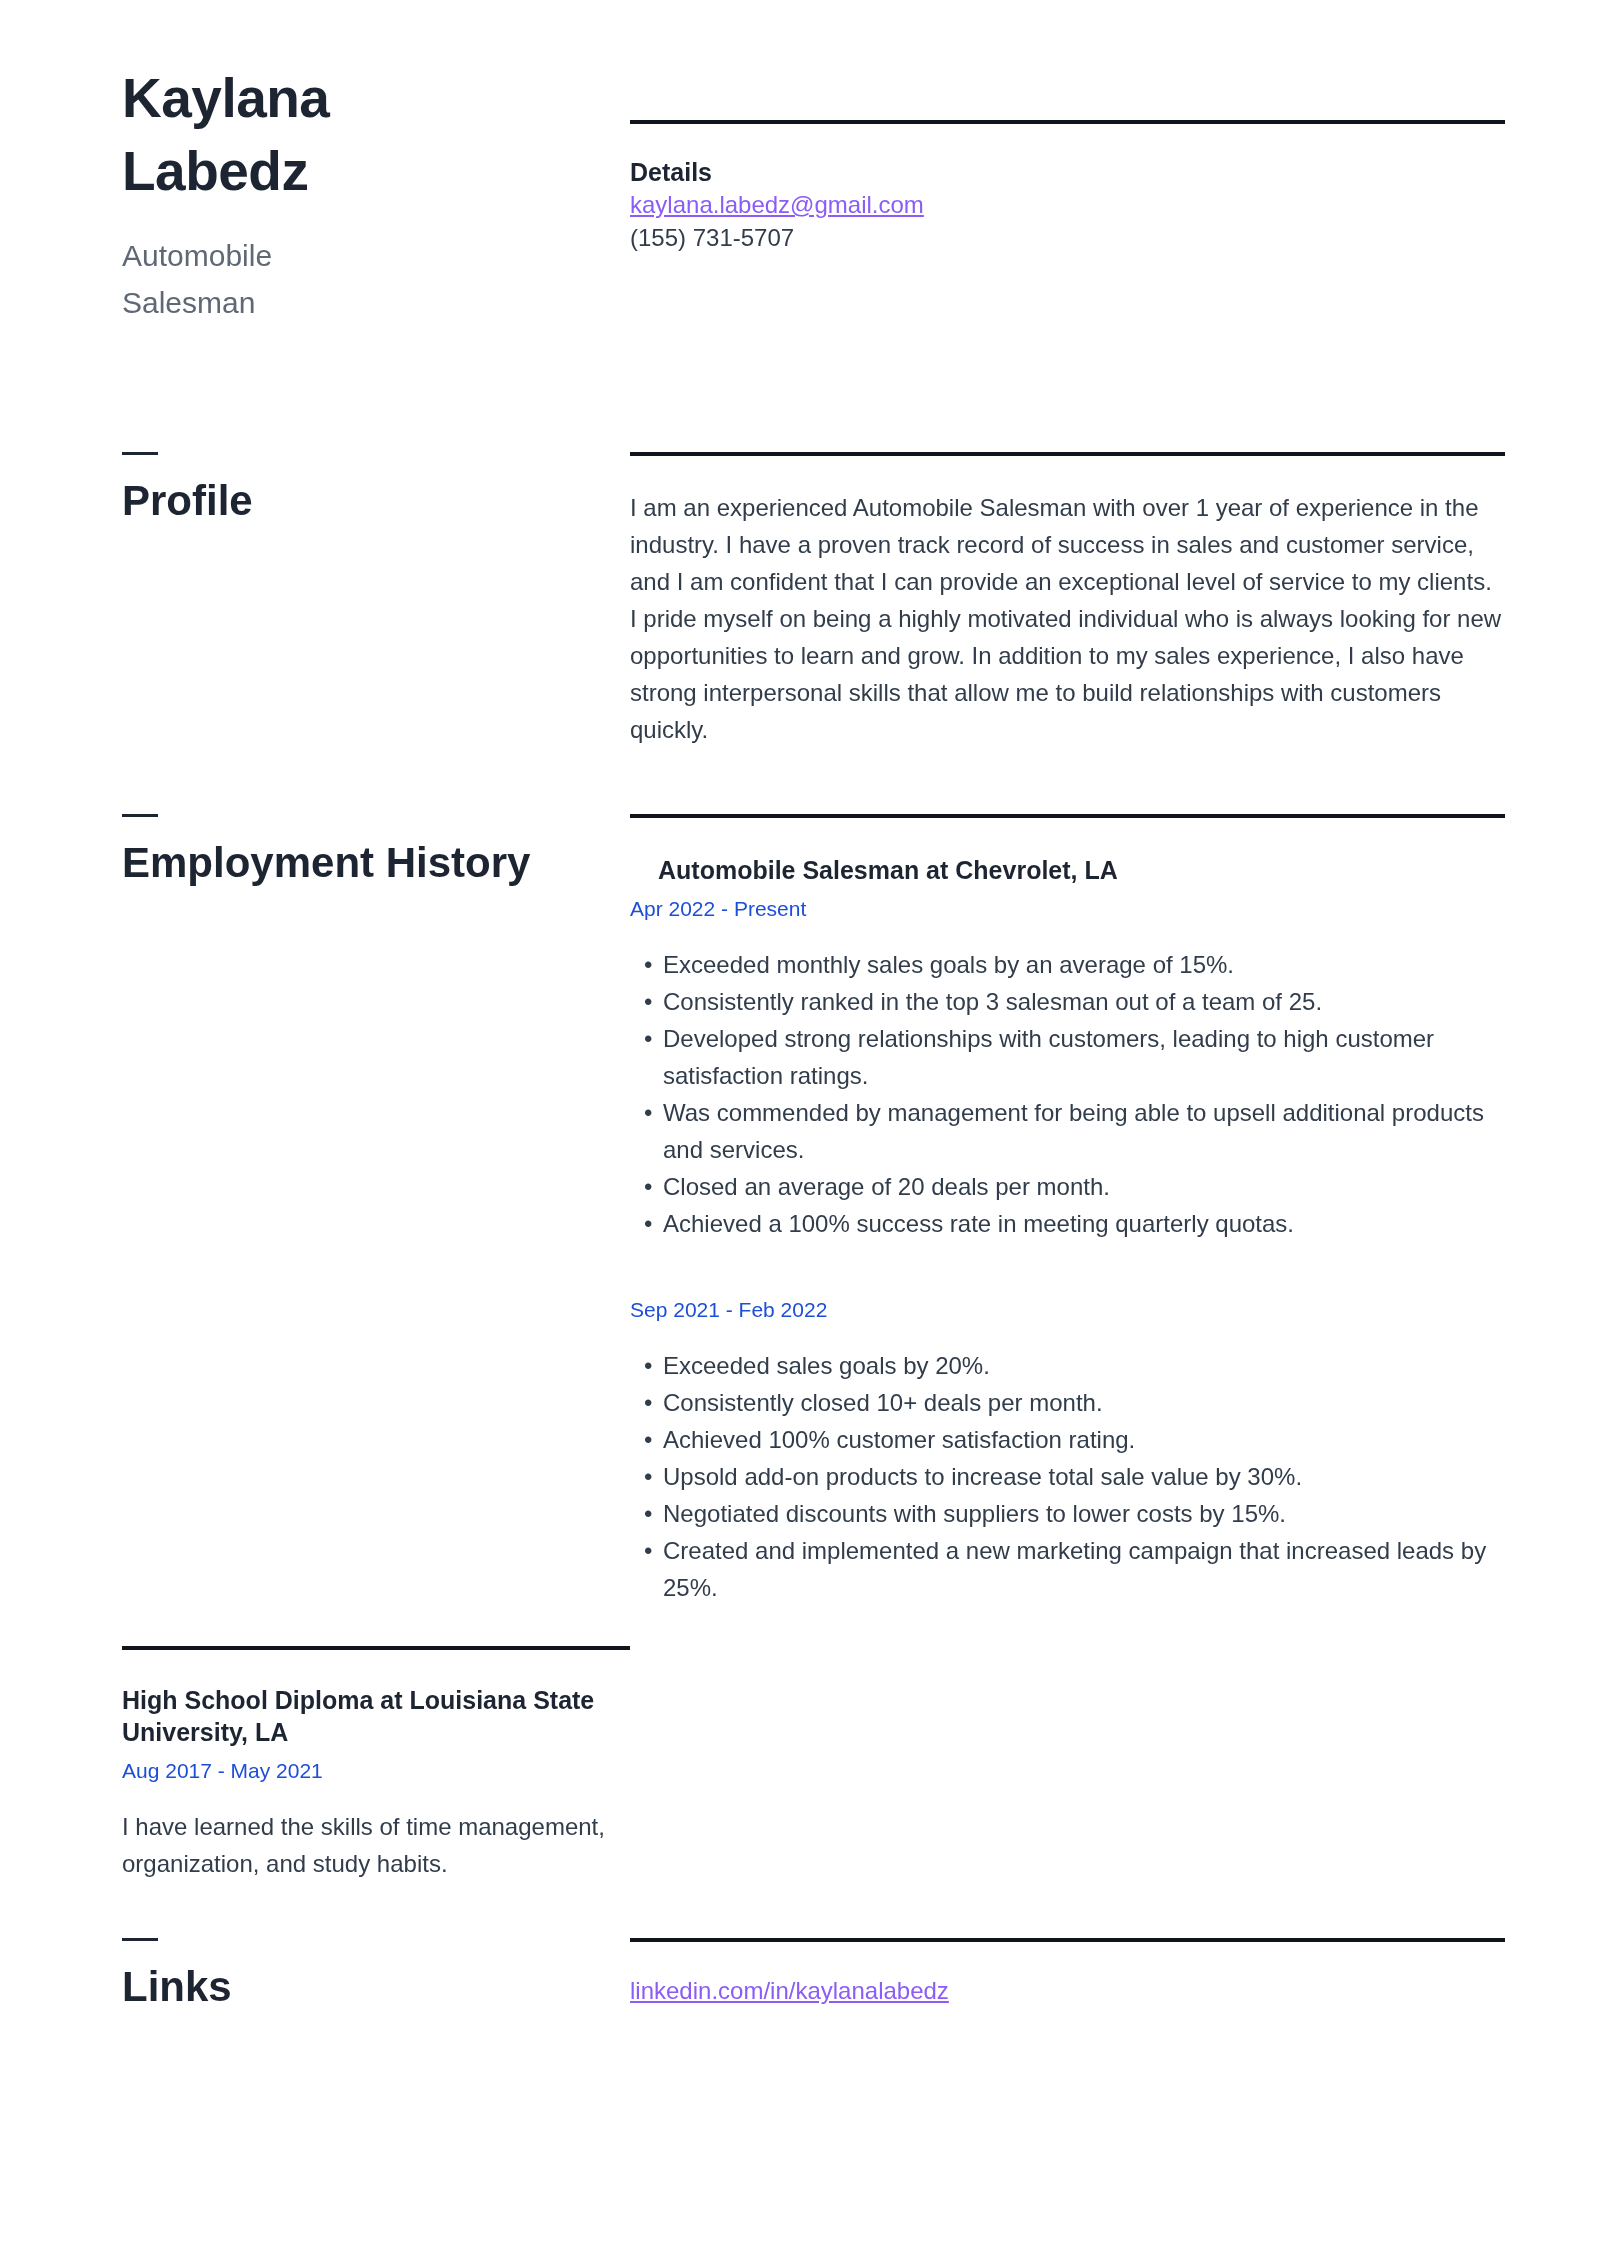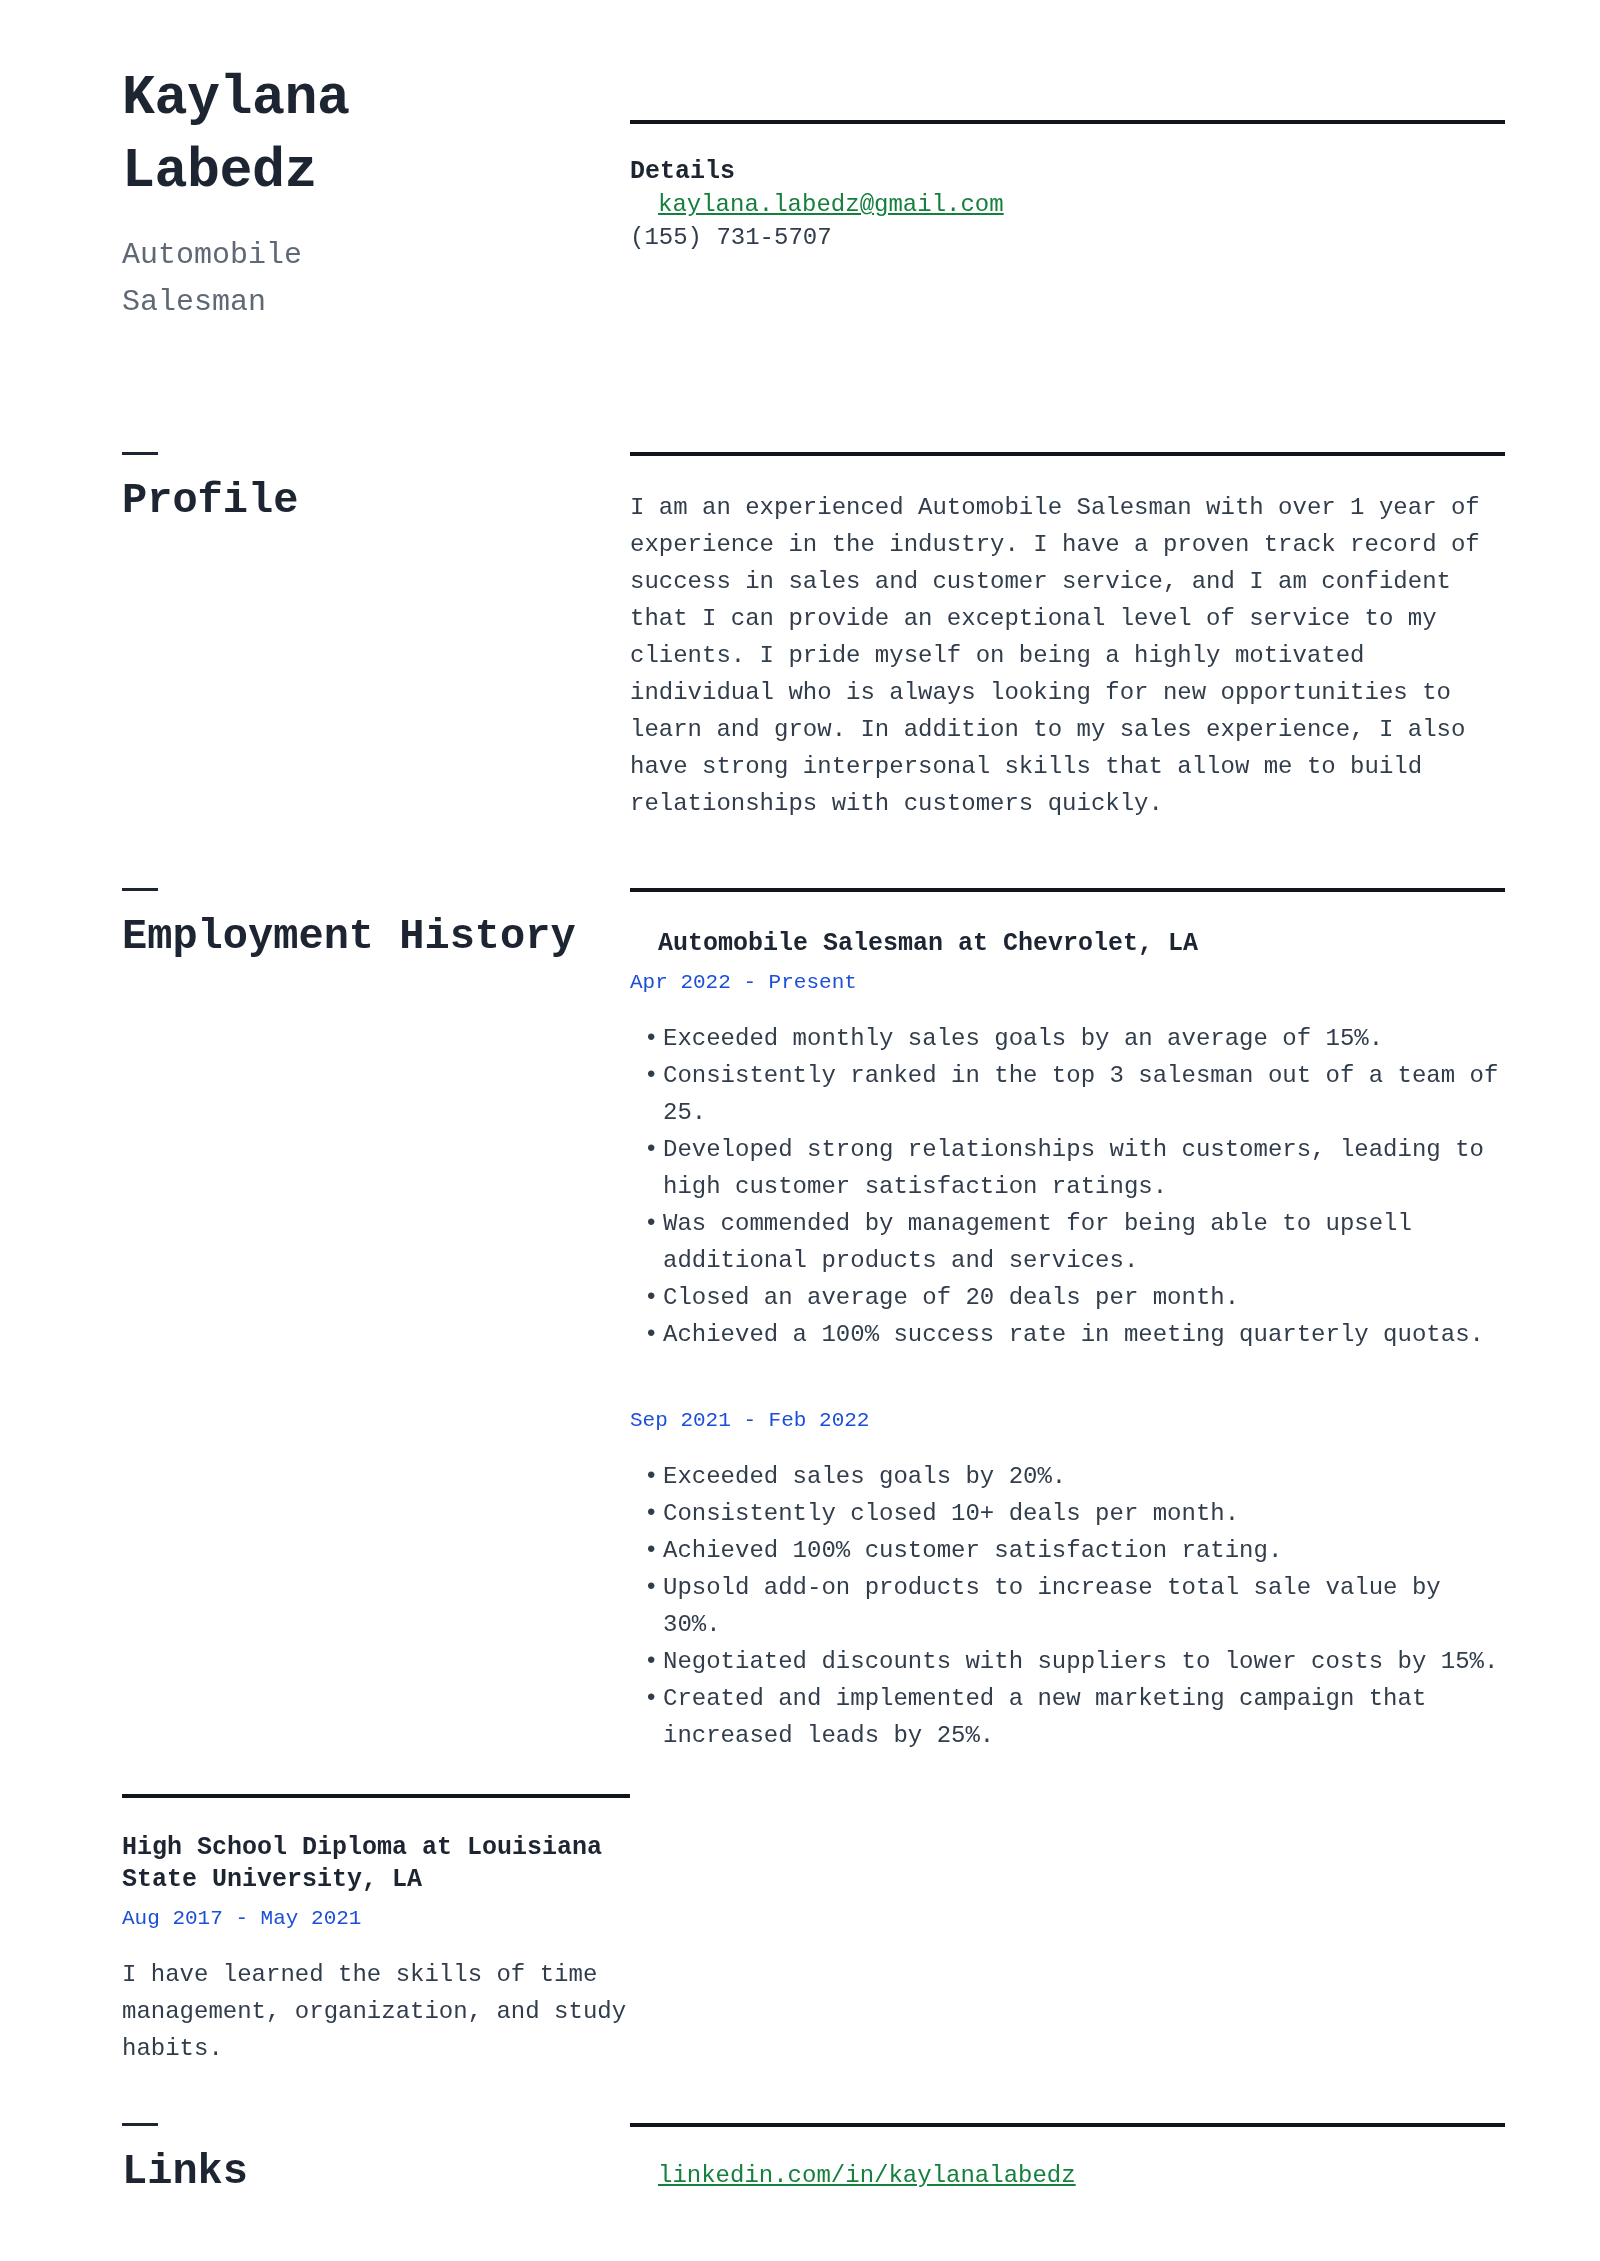--- a/index.html
+++ b/index.html
@@ -2,21 +2,21 @@
 <html><head>
 <meta charset="utf-8">
 <style>
   html, body { margin: 0; padding: 0; background: #ffffff; }
   .page {
     position: relative;
     width: 1562px;
     height: 2261px;
     background: #ffffff;
     overflow: hidden;
-    font-family: Liberation Mono, monospace;
+    font-family: Liberation Sans, sans-serif;
     color: #323d4c;
     box-sizing: border-box;
   }
   .row {
     display: grid;
     grid-template-columns: 508px 875px;
     padding-left: 122px;
     padding-right: 95px;
     box-sizing: border-box;
   }
@@ -66,24 +66,23 @@
     color: #1e2532;
     margin: 0;
   }
   .header .sub-heading { margin-top: 32px; }
   .contact-line {
     font-size: 24px;
     line-height: 33px;
     color: #323d4c;
   }
   a.link, .link {
-    color: #15803d;
+    color: #8b5cf6;
     text-decoration: underline;
     cursor: pointer;
-    margin-left: 28px;
   }
   
   .row.profile { margin-top: 126px; }
   .body-text {
     margin: 33px 0 0 0;
     font-size: 24px;
     line-height: 37px;
     color: #323d4c;
   }
   .row.employment { margin-top: 66px; }

